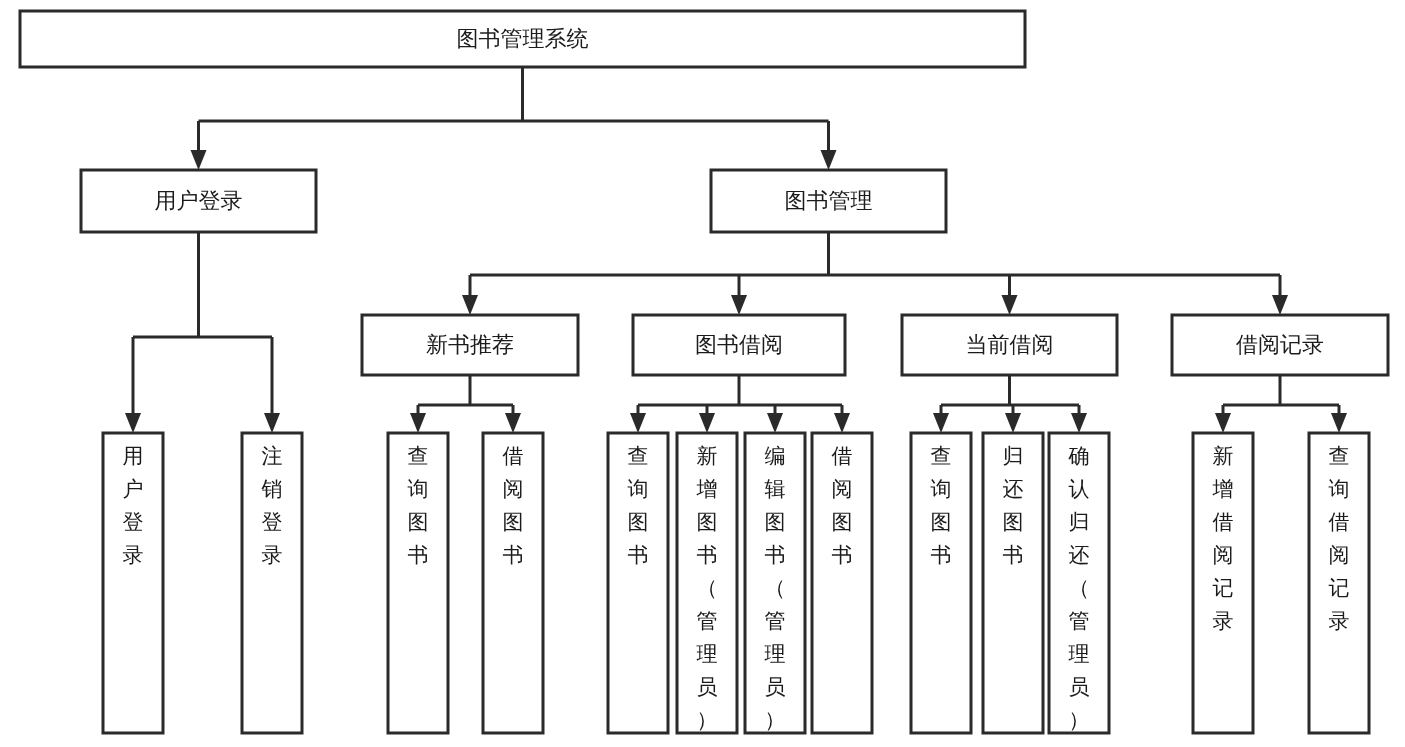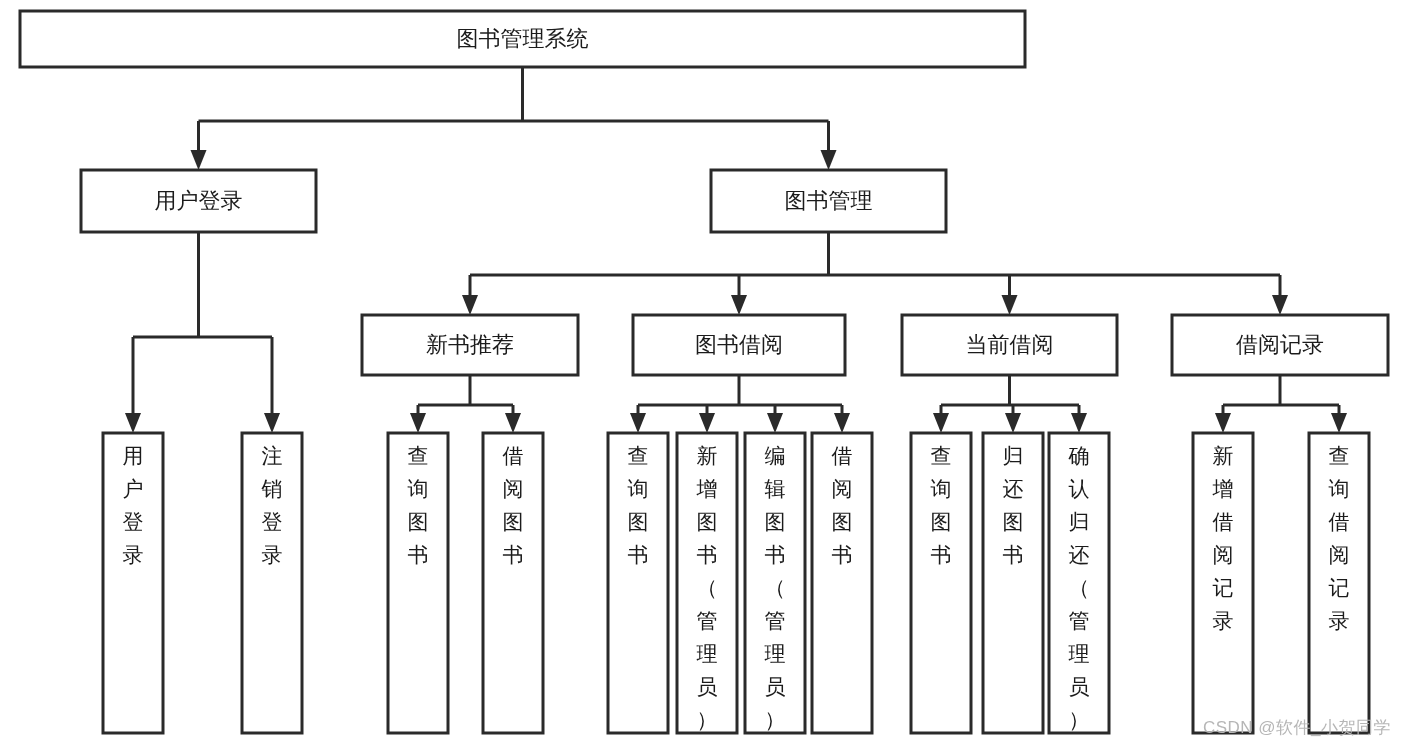--- a/index.html
+++ b/index.html
@@ -203,14 +203,13 @@
         <g>
           <rect class="node-rect" x="1193" y="433" width="60" height="300"></rect>
           <text class="node-label-vertical" x="1223" y="463"><tspan x="1223" dy="0">新</tspan><tspan x="1223" dy="33">增</tspan><tspan x="1223" dy="33">借</tspan><tspan x="1223" dy="33">阅</tspan><tspan x="1223" dy="33">记</tspan><tspan x="1223" dy="33">录</tspan></text>
         </g>
         <g>
           <rect class="node-rect" x="1309" y="433" width="60" height="300"></rect>
           <text class="node-label-vertical" x="1339" y="463"><tspan x="1339" dy="0">查</tspan><tspan x="1339" dy="33">询</tspan><tspan x="1339" dy="33">借</tspan><tspan x="1339" dy="33">阅</tspan><tspan x="1339" dy="33">记</tspan><tspan x="1339" dy="33">录</tspan></text>
         </g>
       </g>
   </svg>
-  <div class="watermark">CSDN @软件_小贺同学</div>
 </div>
 
 </body></html>

